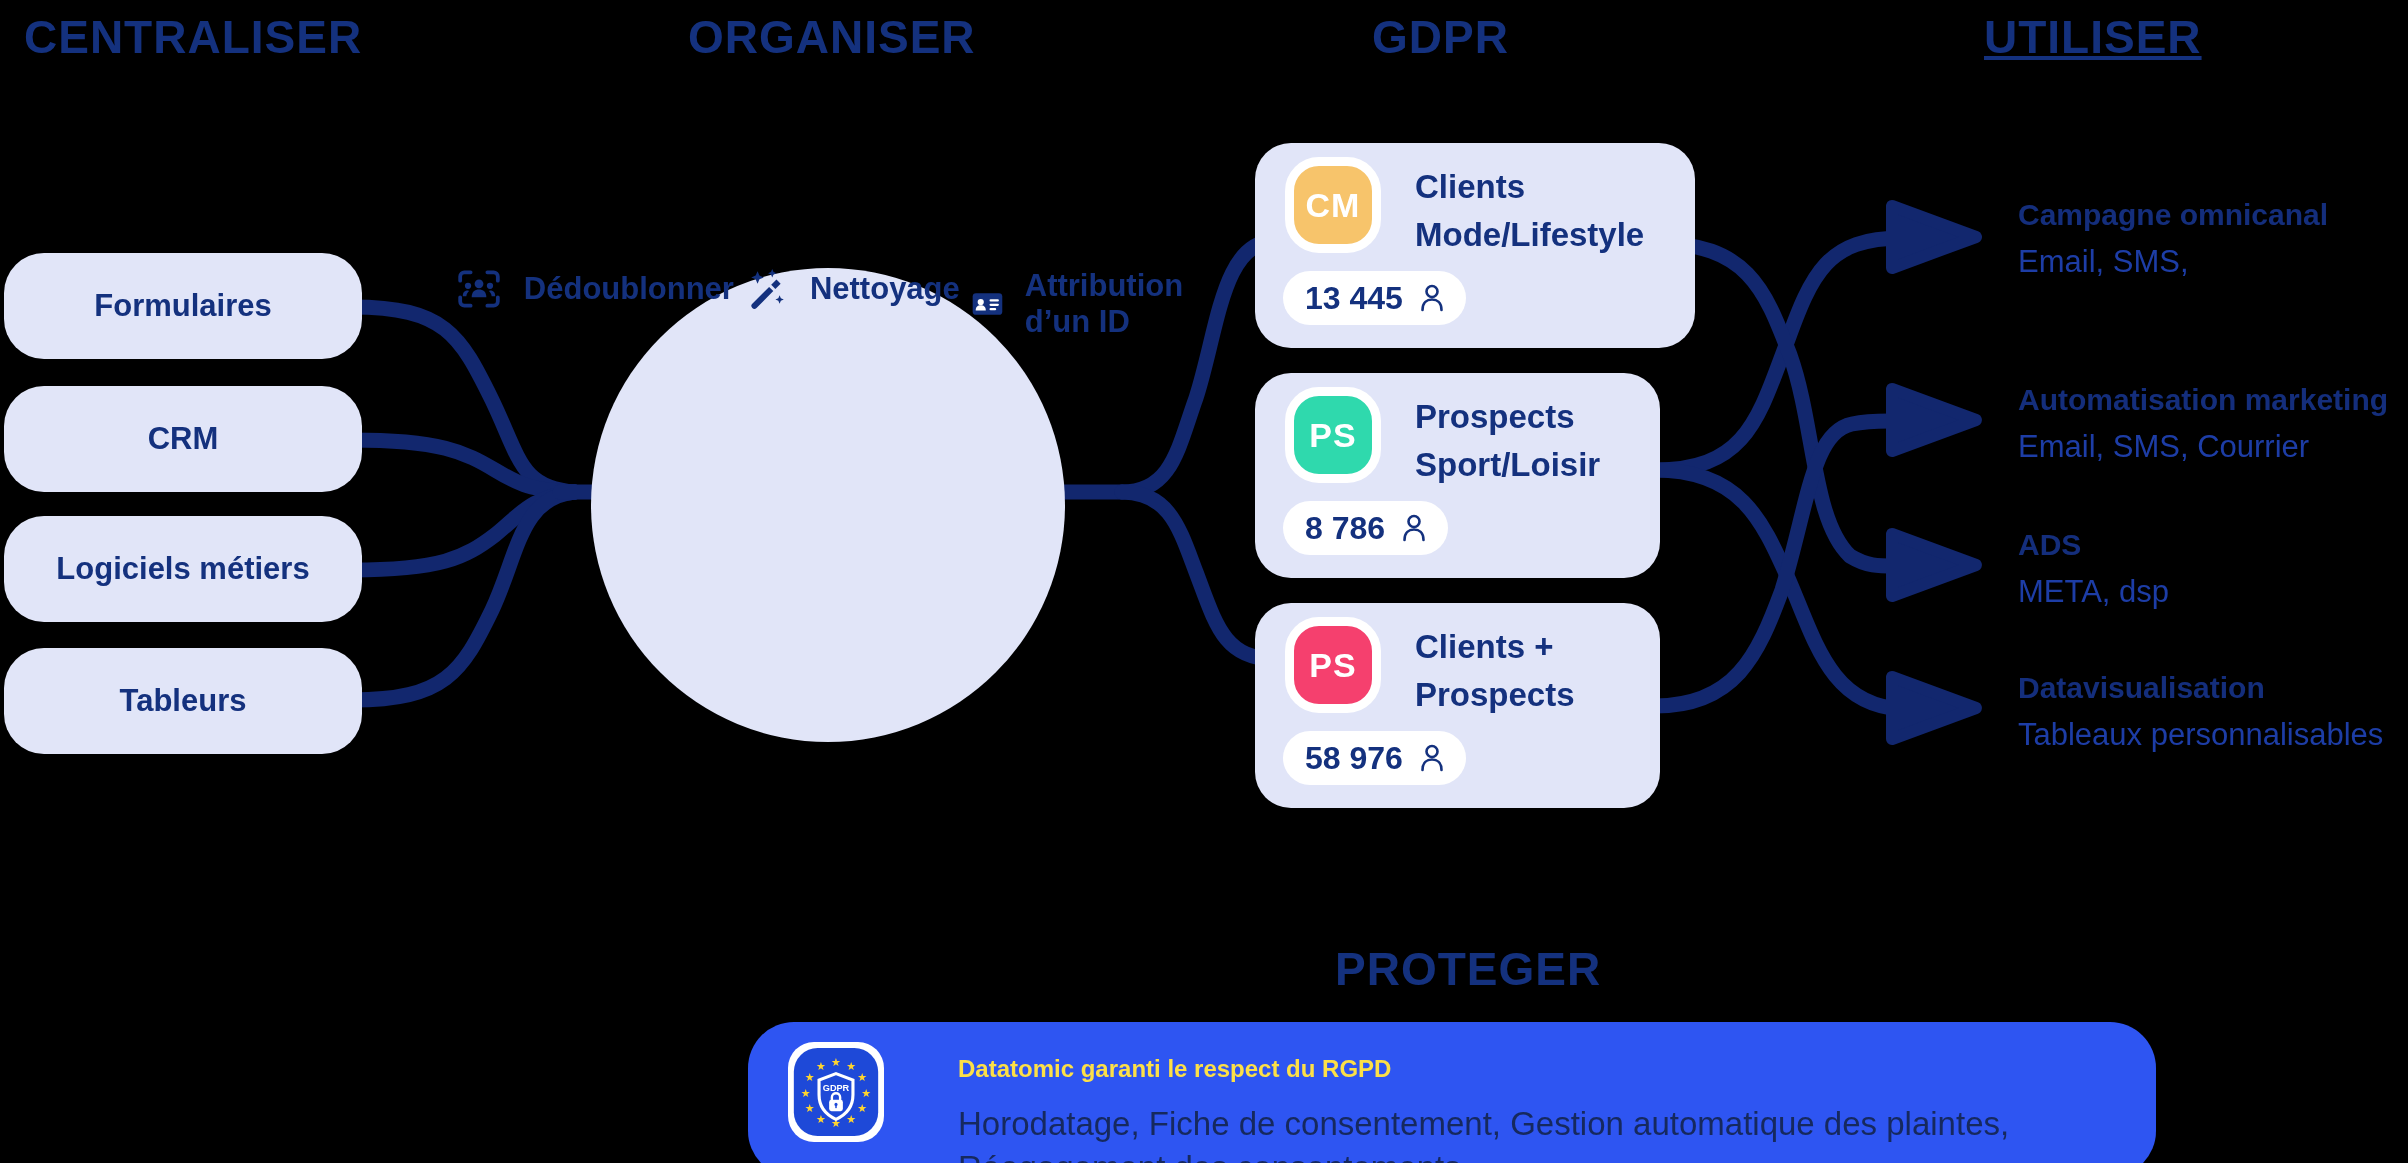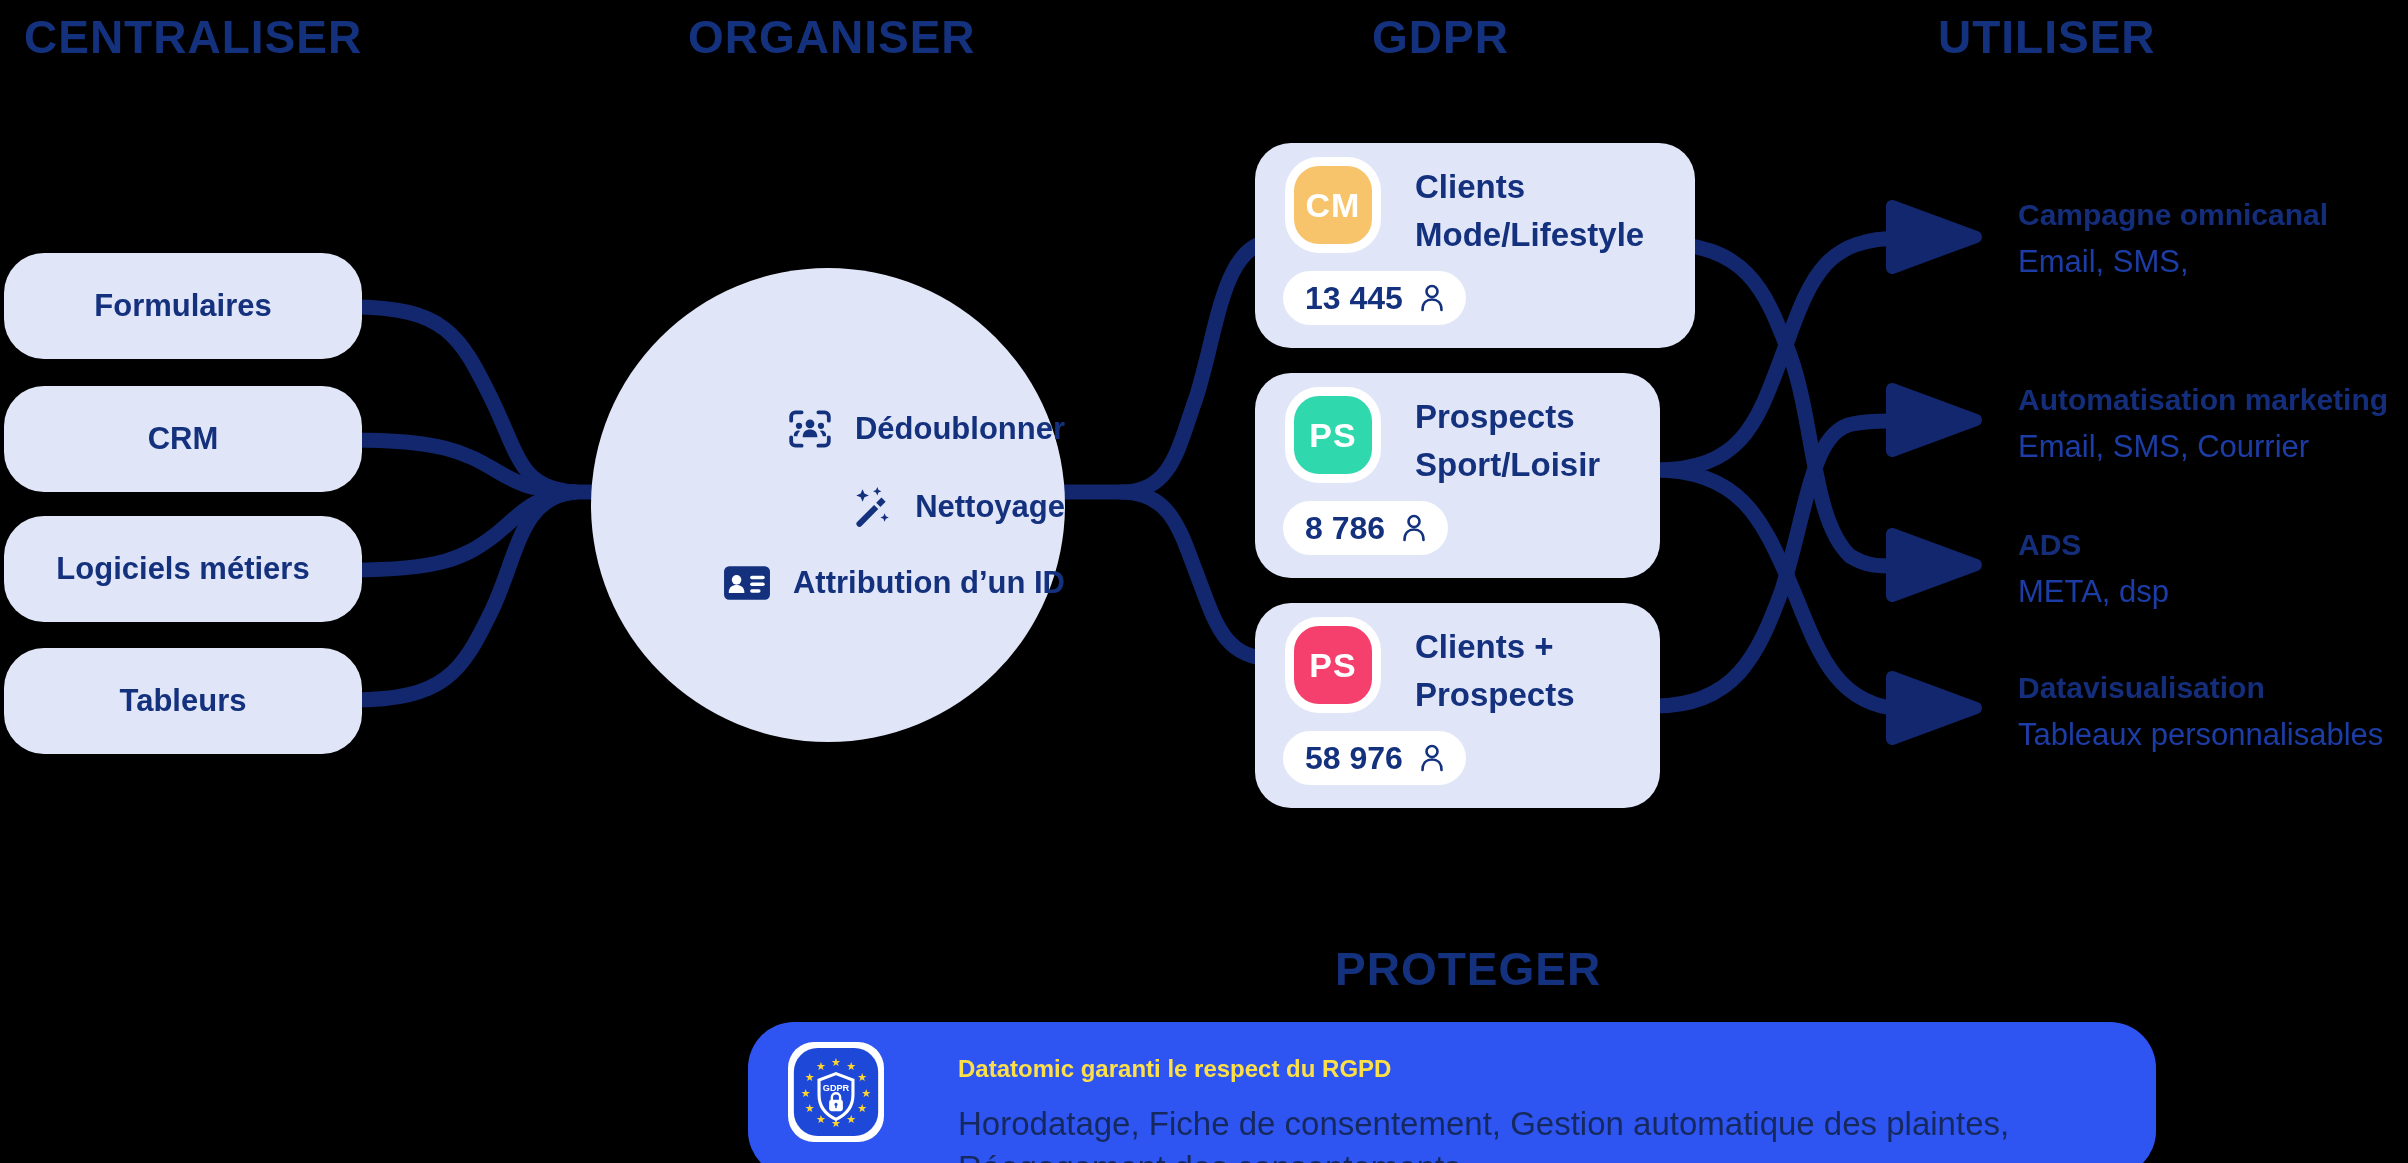--- a/index.html
+++ b/index.html
@@ -4,22 +4,22 @@
 <style>
   html,body{margin:0;padding:0;background:#000;}
   .stage{position:relative;width:2408px;height:1163px;background:#000;overflow:hidden;
          font-family:"Liberation Sans", sans-serif;}
   .section-title{position:absolute;font-size:46px;font-weight:800;letter-spacing:1px;color:#14317e;}
   .connectors{position:absolute;left:0;top:0;z-index:1;}
   .source-box{position:absolute;left:4px;width:358px;height:106px;background:#e1e5f8;border-radius:40px;
               display:flex;align-items:center;justify-content:center;z-index:2;}
   .source-box span{font-size:31px;font-weight:bold;color:#14317e;text-align:center;}
   .organiser-circle{position:absolute;left:591px;top:268px;width:474px;height:474px;border-radius:50%;
-                    background:#e1e5f8;z-index:2;display:flex;flex-direction:column;justify-content:center;
-                    align-items:flex-end;gap:36px;}
+                    background:#e1e5f8;z-index:2;display:flex;flex-direction:row;justify-content:center;
+                    align-items:flex-start;gap:12px;}
   .org-step{display:flex;align-items:center;gap:22px;}
   .org-step .lbl{font-size:31px;font-weight:bold;color:#14317e;}
   .segment-card{position:absolute;left:1255px;width:405px;background:#e1e5f8;border-radius:36px;z-index:2;}
   .seg-avatar{position:absolute;left:30px;top:14px;width:96px;height:96px;border-radius:34px;
               border:9px solid #fff;box-sizing:border-box;display:flex;align-items:center;justify-content:center;}
   .seg-avatar span{font-size:34px;font-weight:800;color:#fff;letter-spacing:1px;}
   .seg-title{position:absolute;left:160px;top:20px;font-size:33px;font-weight:800;color:#14317e;line-height:48px;}
   .seg-pill{position:absolute;left:28px;top:128px;background:#fff;border-radius:30px;height:54px;
             display:inline-flex;align-items:center;gap:17px;padding:0 22px;}
   .seg-pill span{font-size:32px;font-weight:700;color:#14317e;}
@@ -61,21 +61,21 @@
       <path d="M1892,206 L1892,268 L1976,237 Z"></path>
       <path d="M1892,389 L1892,451 L1976,420 Z"></path>
       <path d="M1892,534 L1892,596 L1976,565 Z"></path>
       <path d="M1892,677 L1892,739 L1976,708 Z"></path>
     </g>
   </svg>
 
   <div class="section-title" style="left:24px;top:10px;">CENTRALISER</div>
   <div class="section-title" style="left:688px;top:10px;">ORGANISER</div>
   <div class="section-title" style="left:1372px;top:10px;">GDPR</div>
-  <div class="section-title" style="left:1938px;top:10px;">UTILISER</div>
+  <div class="section-title" style="left:1984px;top:10px;text-decoration:underline;">UTILISER</div>
   <div class="section-title" style="left:1335px;top:942px;">PROTEGER</div>
 
   <div class="source-box" style="top:253px;">
     <span>Formulaires</span>
     </div>
   <div class="source-box" style="top:386px;">
     <span>CRM</span>
     </div>
   <div class="source-box" style="top:516px;">
     <span>Logiciels métiers</span>

